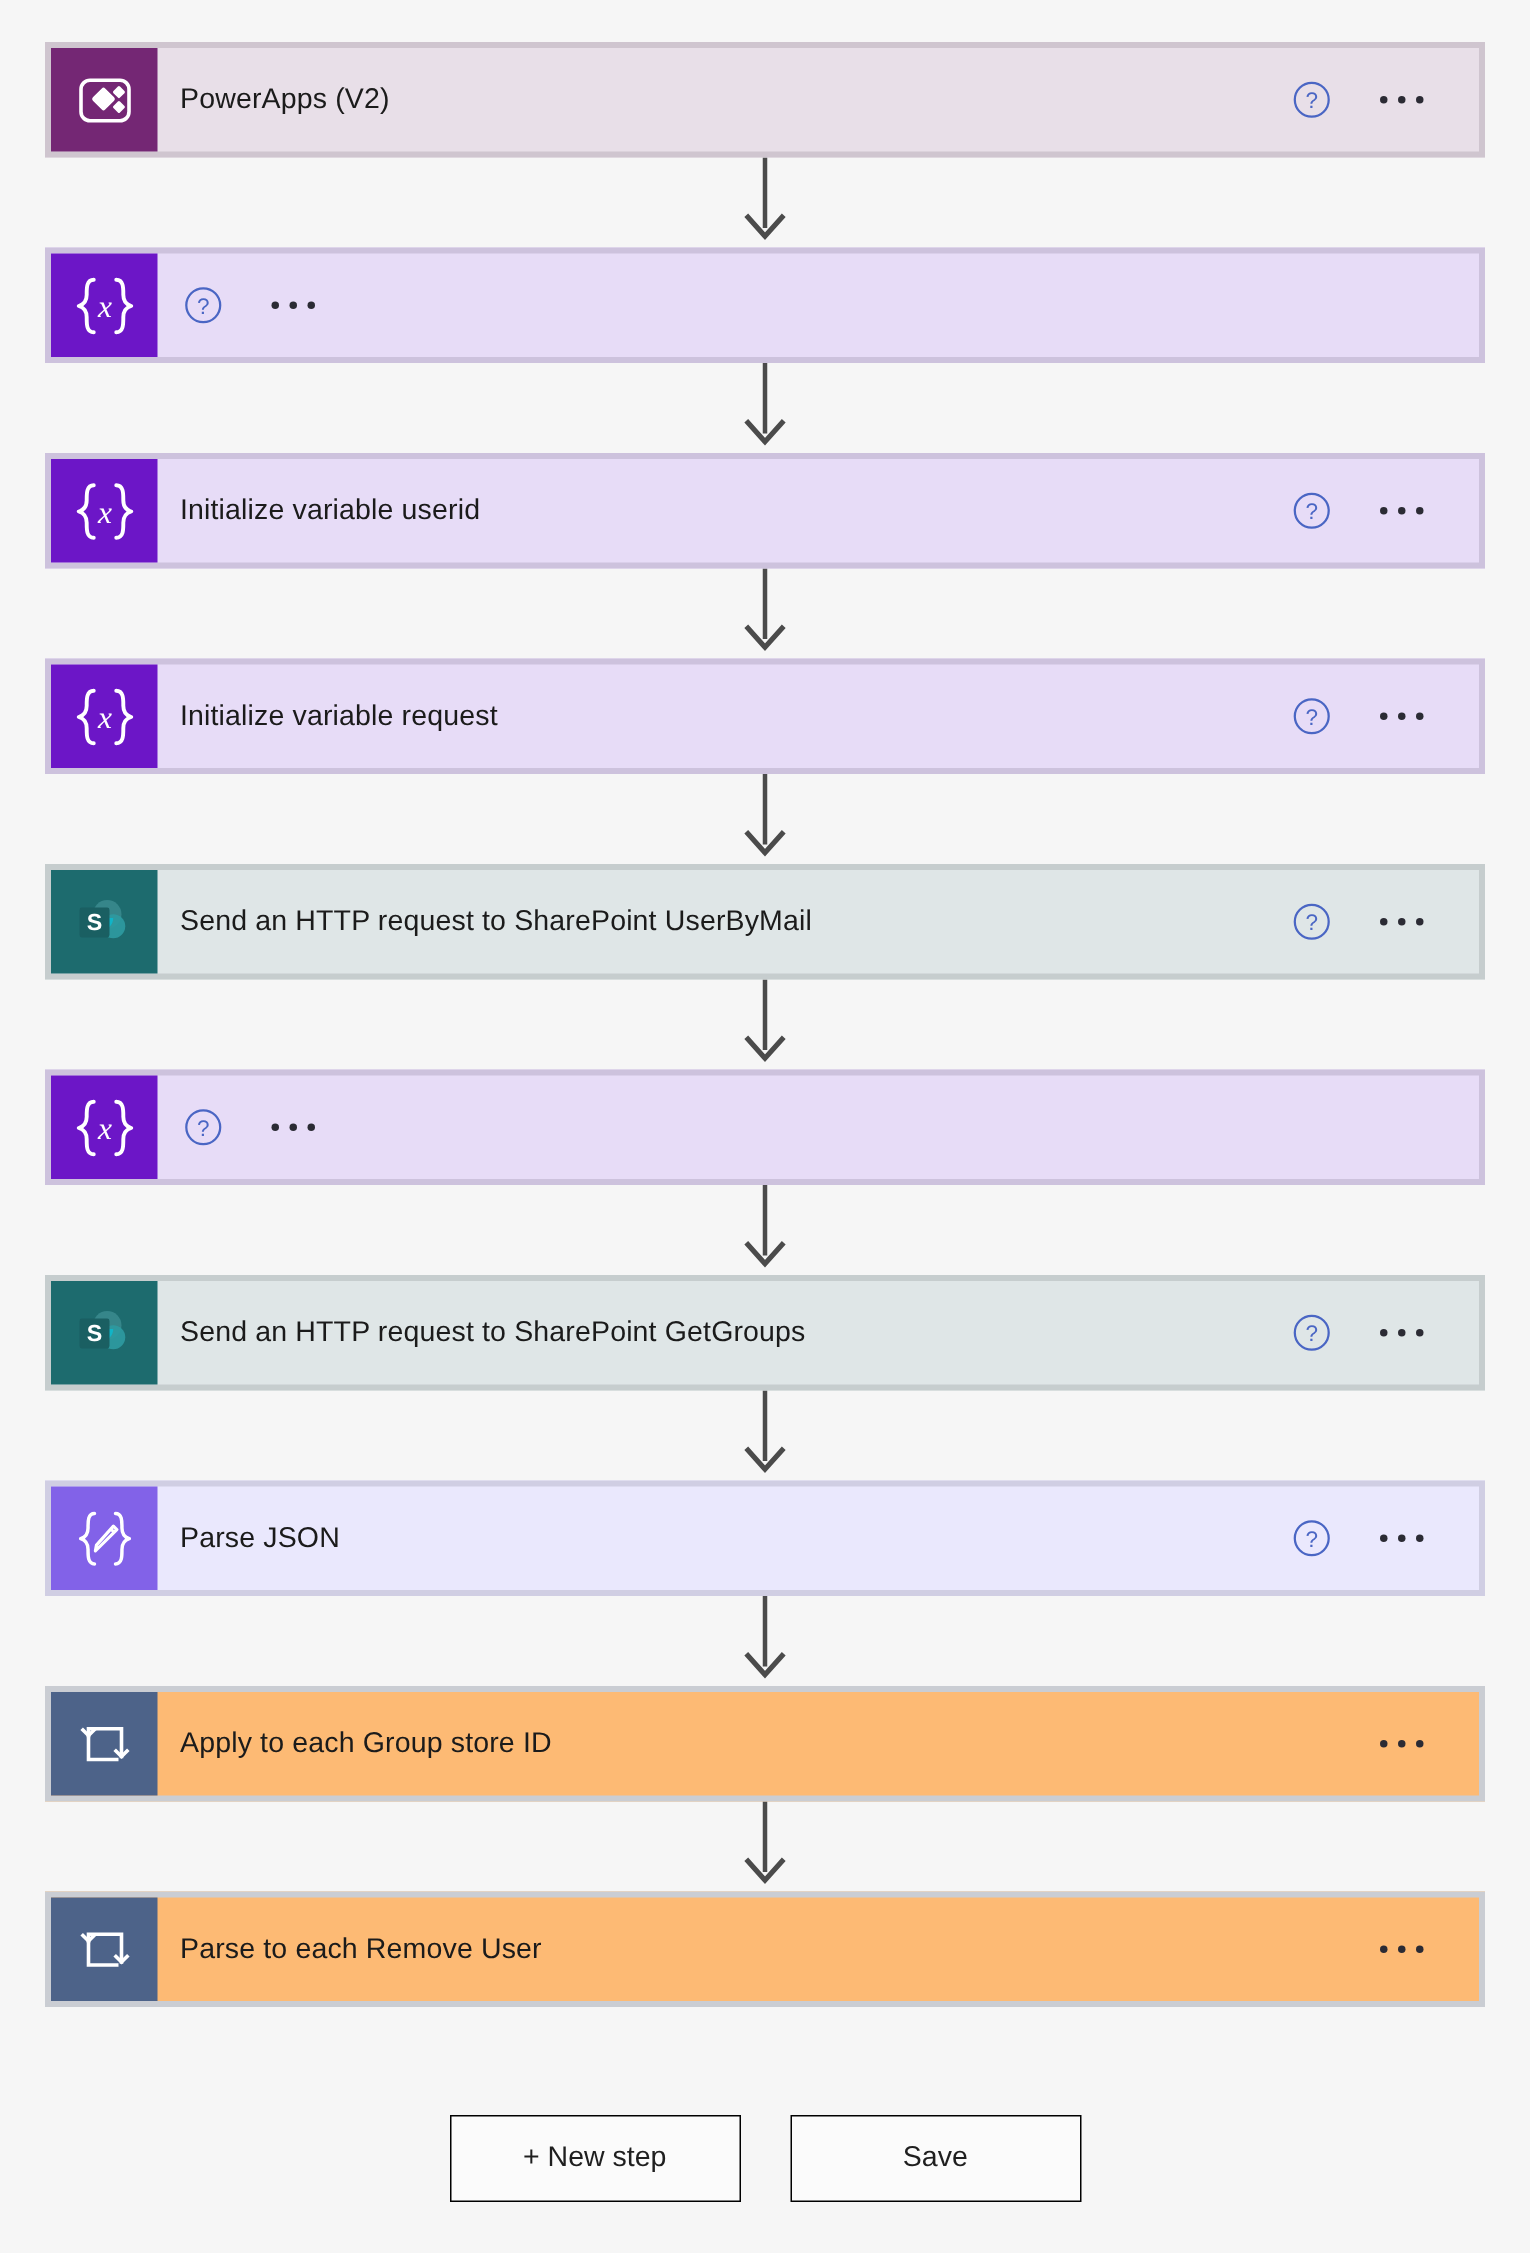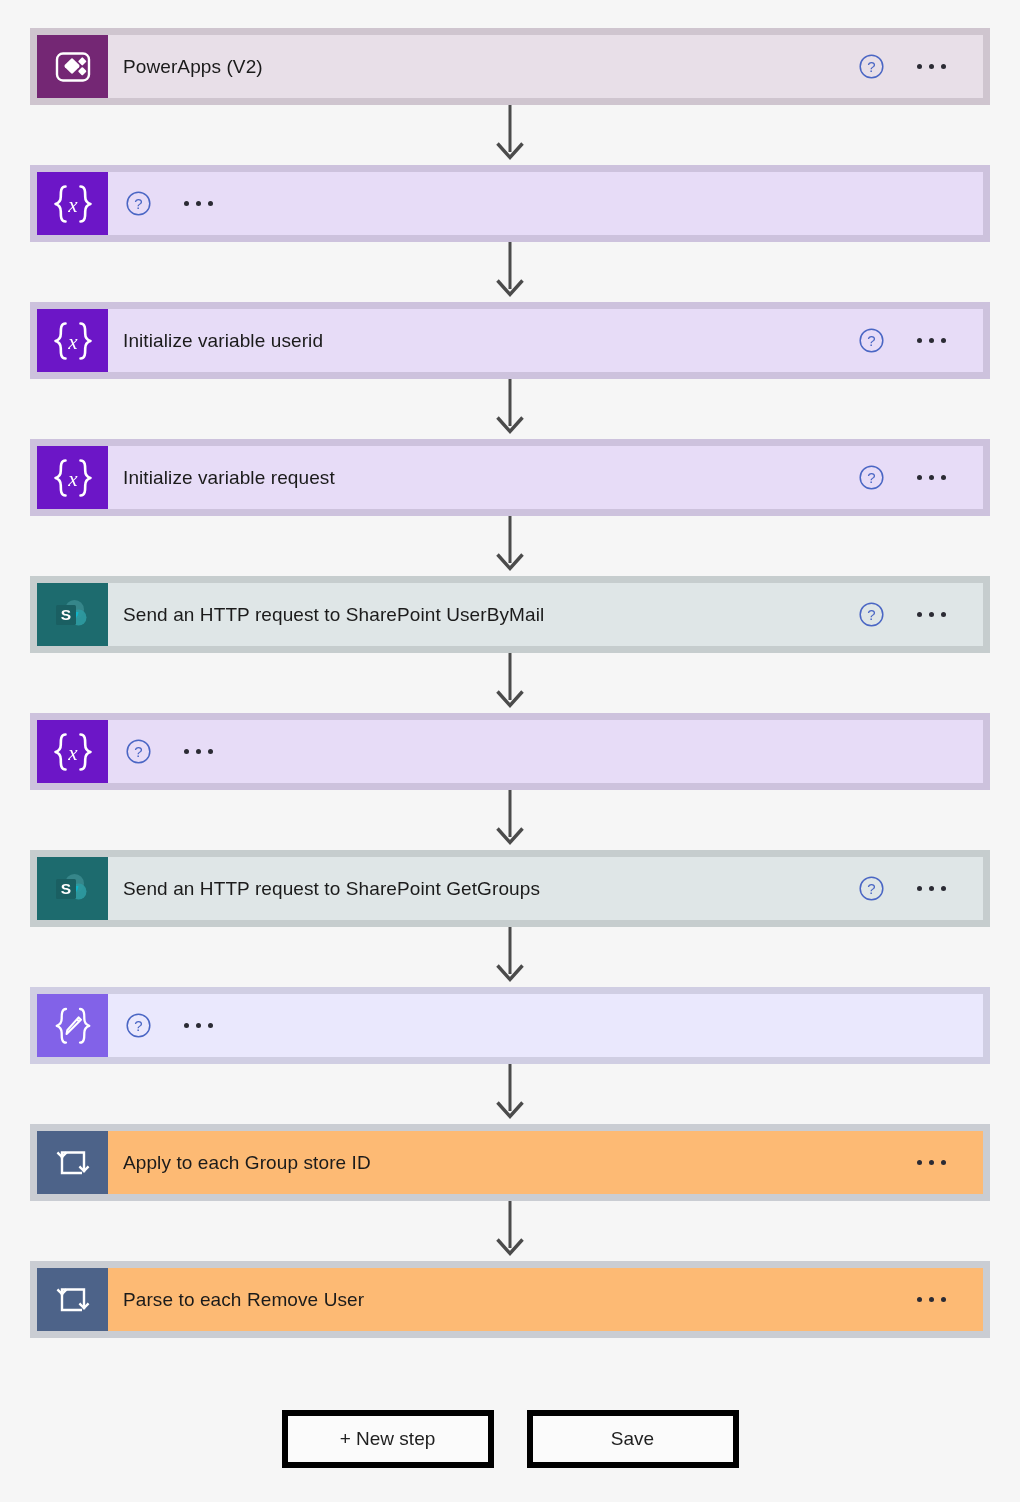--- a/index.html
+++ b/index.html
@@ -28,21 +28,21 @@
     display: flex;
     flex-direction: column;
     align-items: stretch;
   }
 
   
   .card {
     height: 77px;
     display: flex;
     align-items: stretch;
-    border: 7px solid #4c1d95;
+    border: 4px solid #4c1d95;
     background: #ffffff;
     position: relative;
   }
 
   .card-icon {
     width: 71px;
     min-width: 71px;
     display: flex;
     align-items: center;
     justify-content: center;
@@ -125,25 +125,25 @@
 
   
   .footer {
     margin-top: 72px;
     display: flex;
     justify-content: center;
     gap: 33px;
   }
   .footer button {
     background: #fbfbfb;
-    border: 6px solid #000000;
+    border: 1px solid #000000;
     font-family: "Liberation Sans", sans-serif;
     font-size: 19px;
     color: #1f1f1f;
-    width: 212px;
+    width: 194px;
     height: 58px;
     cursor: pointer;
   }
 </style>
 </head>
 <body>
 
 <div class="canvas">
   <div class="flow" id="flow-root">
       <div class="card c-powerapps">
@@ -364,20 +364,23 @@
       </div>
       <div class="card c-parsejson">
         <div class="card-icon">
     <svg width="46" height="42" viewBox="0 0 46 42">
       <path d="M16 4 C11.4 4 11.7 9.8 11.7 13.6 C11.7 17.4 10 19.8 6.8 20.8 C10 21.8 11.7 24.2 11.7 28 C11.7 31.8 11.4 37.6 16 37.6" fill="none" stroke="#ffffff" stroke-width="2.3" stroke-linecap="round" stroke-linejoin="round"></path>
       <path d="M30 4 C34.6 4 34.3 9.8 34.3 13.6 C34.3 17.4 36 19.8 39.2 20.8 C36 21.8 34.3 24.2 34.3 28 C34.3 31.8 34.6 37.6 30 37.6" fill="none" stroke="#ffffff" stroke-width="2.3" stroke-linecap="round" stroke-linejoin="round"></path>
       <path d="M28.6 12.4 L30.9 14.7 L19.6 26 L16.6 28.9 L17.3 25.1 Z" fill="none" stroke="#ffffff" stroke-width="2.1" stroke-linejoin="round"></path>
       <line x1="26.8" y1="14.2" x2="29.1" y2="16.5" stroke="#ffffff" stroke-width="2.1"></line>
     </svg>
         </div>
+        <div class="card-body">
+          <span class="card-title">Parse JSON</span>
+        </div>
         <div class="card-actions">
           <div class="help-btn">
     <svg width="27" height="27" viewBox="0 0 27 27">
       <circle cx="13.5" cy="13.5" r="11.3" fill="none" stroke="#4a66c4" stroke-width="1.5"></circle>
       <text x="13.5" y="19" font-family="'Liberation Sans', sans-serif" font-size="15" fill="#4a66c4" text-anchor="middle">?</text>
     </svg>
           </div>
           <div class="menu-btn">
             <i></i>
             <i></i>

